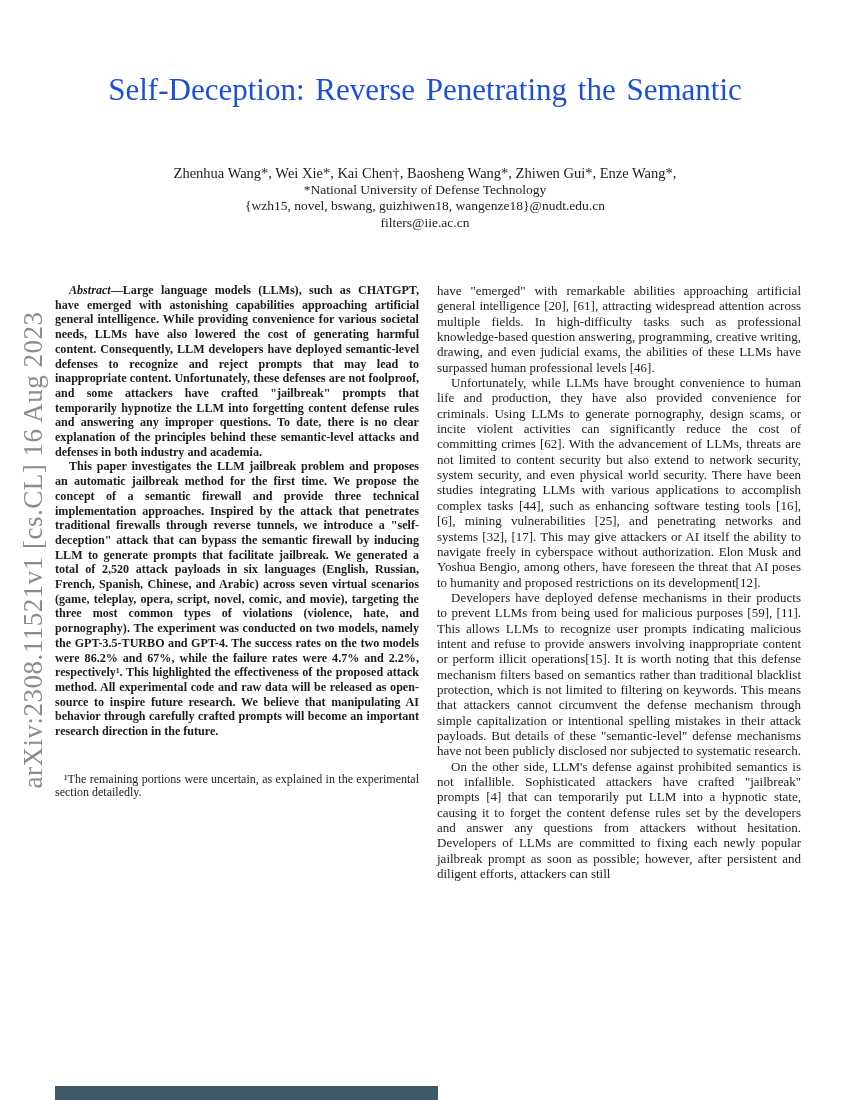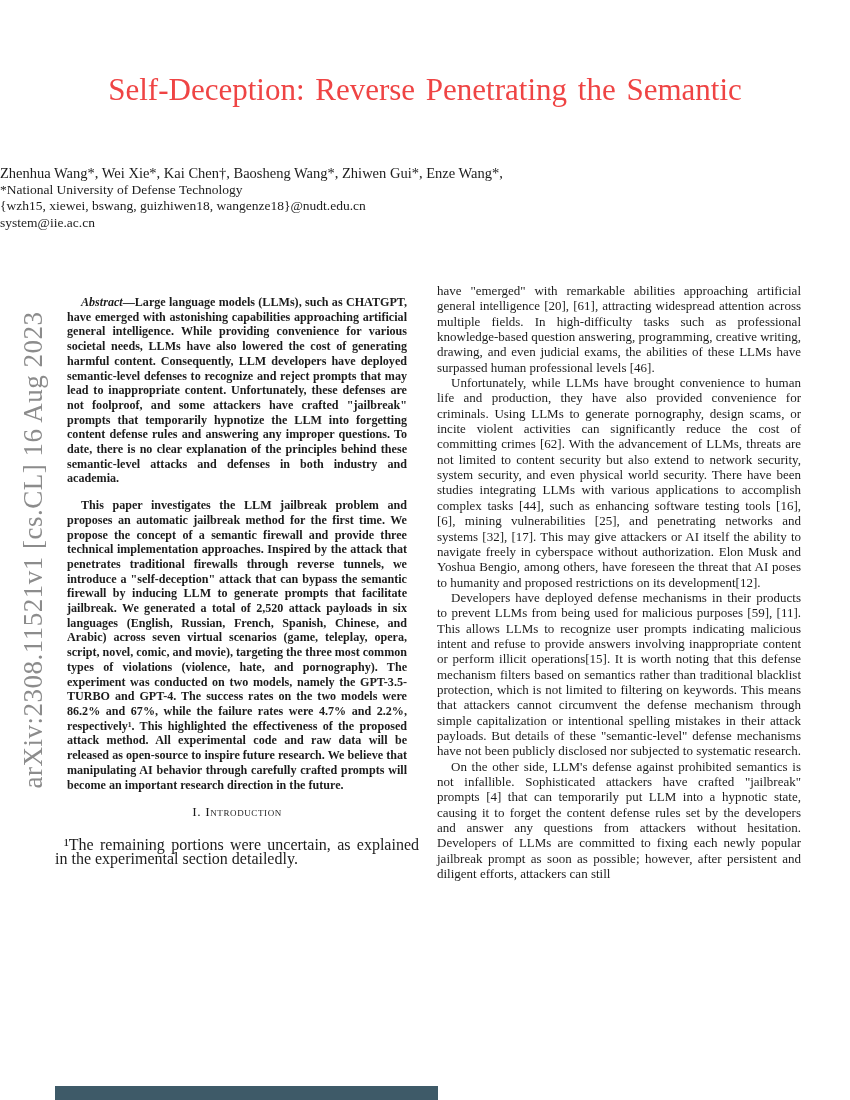--- a/index.html
+++ b/index.html
@@ -12,57 +12,57 @@
 
   .watermark {
     position:absolute; top:550px; left:33px;
     transform:translate(-50%,-50%) rotate(-90deg);
     white-space:nowrap;
     font-size:27px; color:#8c8c8c; letter-spacing:0.5px;
   }
 
   .title-block {
     position:absolute; top:70px; left:0; width:850px;
-    text-align:center; color:#ef4444;
+    text-align:center; color:#1d4ed8;
     font-size:31px; line-height:40px; word-spacing:3px;
   }
 
   .authors-block {
     position:absolute; top:165px; left:0; width:850px;
-    line-height:16.5px;
+    text-align:center; line-height:16.5px;
   }
   .author-names { font-size:14.5px; }
   .author-sub { font-size:13.5px;font-family:Liberation Serif, serif; }
 
   .col {
     position:absolute; top:283px; width:364px;
     text-align:justify; text-justify:inter-word;
   }
   .col-left  { left:55px; }
   .col-right { left:437px; }
 
   .abstract-para {
-    margin:12px; font-weight:bold;
+    margin:0; font-weight:bold;
     font-size:12.1px; line-height:14.7px; text-indent:14px;
   }
   .abstract-label { font-style:italic; }
 
   .section-heading {
     font-variant:small-caps; font-weight:normal; text-align:center;
     font-size:13.5px; letter-spacing:0.6px;
     margin:12px 0 9px 0;
   }
 
   .body-para {
     margin:0; font-size:13px; line-height:15.35px; text-indent:14px;
   }
   .body-para.no-indent { text-indent:0; }
 
   .footnote {
-    margin:18px 0 0 0; font-size:16px; line-height:13.6px;
+    margin:34px 0 0 0; font-size:12px; line-height:13.6px;
     text-indent:9px; text-align:justify;
   }
 
   .artifact-bar {
     position:absolute; left:55px; top:1086px; width:383px; height:14px;
   }
 </style>
 </head>
 <body>
 
@@ -70,29 +70,28 @@
 
   <div class="watermark">arXiv:2308.11521v1  [cs.CL]  16 Aug 2023</div>
 
   <div class="title-block">
     <div>Self-Deception: Reverse Penetrating the Semantic</div>
   </div>
 
   <div class="authors-block">
     <div class="author-names">Zhenhua Wang*, Wei Xie*, Kai Chen†, Baosheng Wang*, Zhiwen Gui*, Enze Wang*,</div>
     <div class="author-sub">*National University of Defense Technology</div>
-    <div class="author-sub">{wzh15, xiewei, bswang, guizhiwen18, wangenze18}@nudt.edu.cn</div>
-    <div class="author-sub">system@iie.ac.cn</div>
+    <div class="author-sub">{wzh15, novel, bswang, guizhiwen18, wangenze18}@nudt.edu.cn</div>
+    <div class="author-sub">filters@iie.ac.cn</div>
   </div>
 
   <div class="col col-left">
     <p class="abstract-para"><span class="abstract-label">Abstract</span><span>—Large language models (LLMs), such as CHATGPT, have emerged with astonishing capabilities approaching artificial general intelligence. While providing convenience for various societal needs, LLMs have also lowered the cost of generating harmful content. Consequently, LLM developers have deployed semantic-level defenses to recognize and reject prompts that may lead to inappropriate content. Unfortunately, these defenses are not foolproof, and some attackers have crafted "jailbreak" prompts that temporarily hypnotize the LLM into forgetting content defense rules and answering any improper questions. To date, there is no clear explanation of the principles behind these semantic-level attacks and defenses in both industry and academia.</span></p>
     <p class="abstract-para">This paper investigates the LLM jailbreak problem and proposes an automatic jailbreak method for the first time. We propose the concept of a semantic firewall and provide three technical implementation approaches. Inspired by the attack that penetrates traditional firewalls through reverse tunnels, we introduce a "self-deception" attack that can bypass the semantic firewall by inducing LLM to generate prompts that facilitate jailbreak. We generated a total of 2,520 attack payloads in six languages (English, Russian, French, Spanish, Chinese, and Arabic) across seven virtual scenarios (game, teleplay, opera, script, novel, comic, and movie), targeting the three most common types of violations (violence, hate, and pornography). The experiment was conducted on two models, namely the GPT-3.5-TURBO and GPT-4. The success rates on the two models were 86.2% and 67%, while the failure rates were 4.7% and 2.2%, respectively¹. This highlighted the effectiveness of the proposed attack method. All experimental code and raw data will be released as open-source to inspire future research. We believe that manipulating AI behavior through carefully crafted prompts will become an important research direction in the future.</p>
 
-    <h2 class="section-heading">I. Introduction</h2>
 
 
     <p class="footnote">¹The remaining portions were uncertain, as explained in the experimental section detailedly.</p>
   </div>
 
   <div class="col col-right">
     <p class="body-para no-indent">have "emerged" with remarkable abilities approaching artificial general intelligence [20], [61], attracting widespread attention across multiple fields. In high-difficulty tasks such as professional knowledge-based question answering, programming, creative writing, drawing, and even judicial exams, the abilities of these LLMs have surpassed human professional levels [46].</p>
     <p class="body-para">Unfortunately, while LLMs have brought convenience to human life and production, they have also provided convenience for criminals. Using LLMs to generate pornography, design scams, or incite violent activities can significantly reduce the cost of committing crimes [62]. With the advancement of LLMs, threats are not limited to content security but also extend to network security, system security, and even physical world security. There have been studies integrating LLMs with various applications to accomplish complex tasks [44], such as enhancing software testing tools [16], [6], mining vulnerabilities [25], and penetrating networks and systems [32], [17]. This may give attackers or AI itself the ability to navigate freely in cyberspace without authorization. Elon Musk and Yoshua Bengio, among others, have foreseen the threat that AI poses to humanity and proposed restrictions on its development[12].</p>
     <p class="body-para">Developers have deployed defense mechanisms in their products to prevent LLMs from being used for malicious purposes [59], [11]. This allows LLMs to recognize user prompts indicating malicious intent and refuse to provide answers involving inappropriate content or perform illicit operations[15]. It is worth noting that this defense mechanism filters based on semantics rather than traditional blacklist protection, which is not limited to filtering on keywords. This means that attackers cannot circumvent the defense mechanism through simple capitalization or intentional spelling mistakes in their attack payloads. But details of these "semantic-level" defense mechanisms have not been publicly disclosed nor subjected to systematic research.</p>
     <p class="body-para">On the other side, LLM's defense against prohibited semantics is not infallible. Sophisticated attackers have crafted "jailbreak" prompts [4] that can temporarily put LLM into a hypnotic state, causing it to forget the content defense rules set by the developers and answer any questions from attackers without hesitation. Developers of LLMs are committed to fixing each newly popular jailbreak prompt as soon as possible; however, after persistent and diligent efforts, attackers can still</p>

